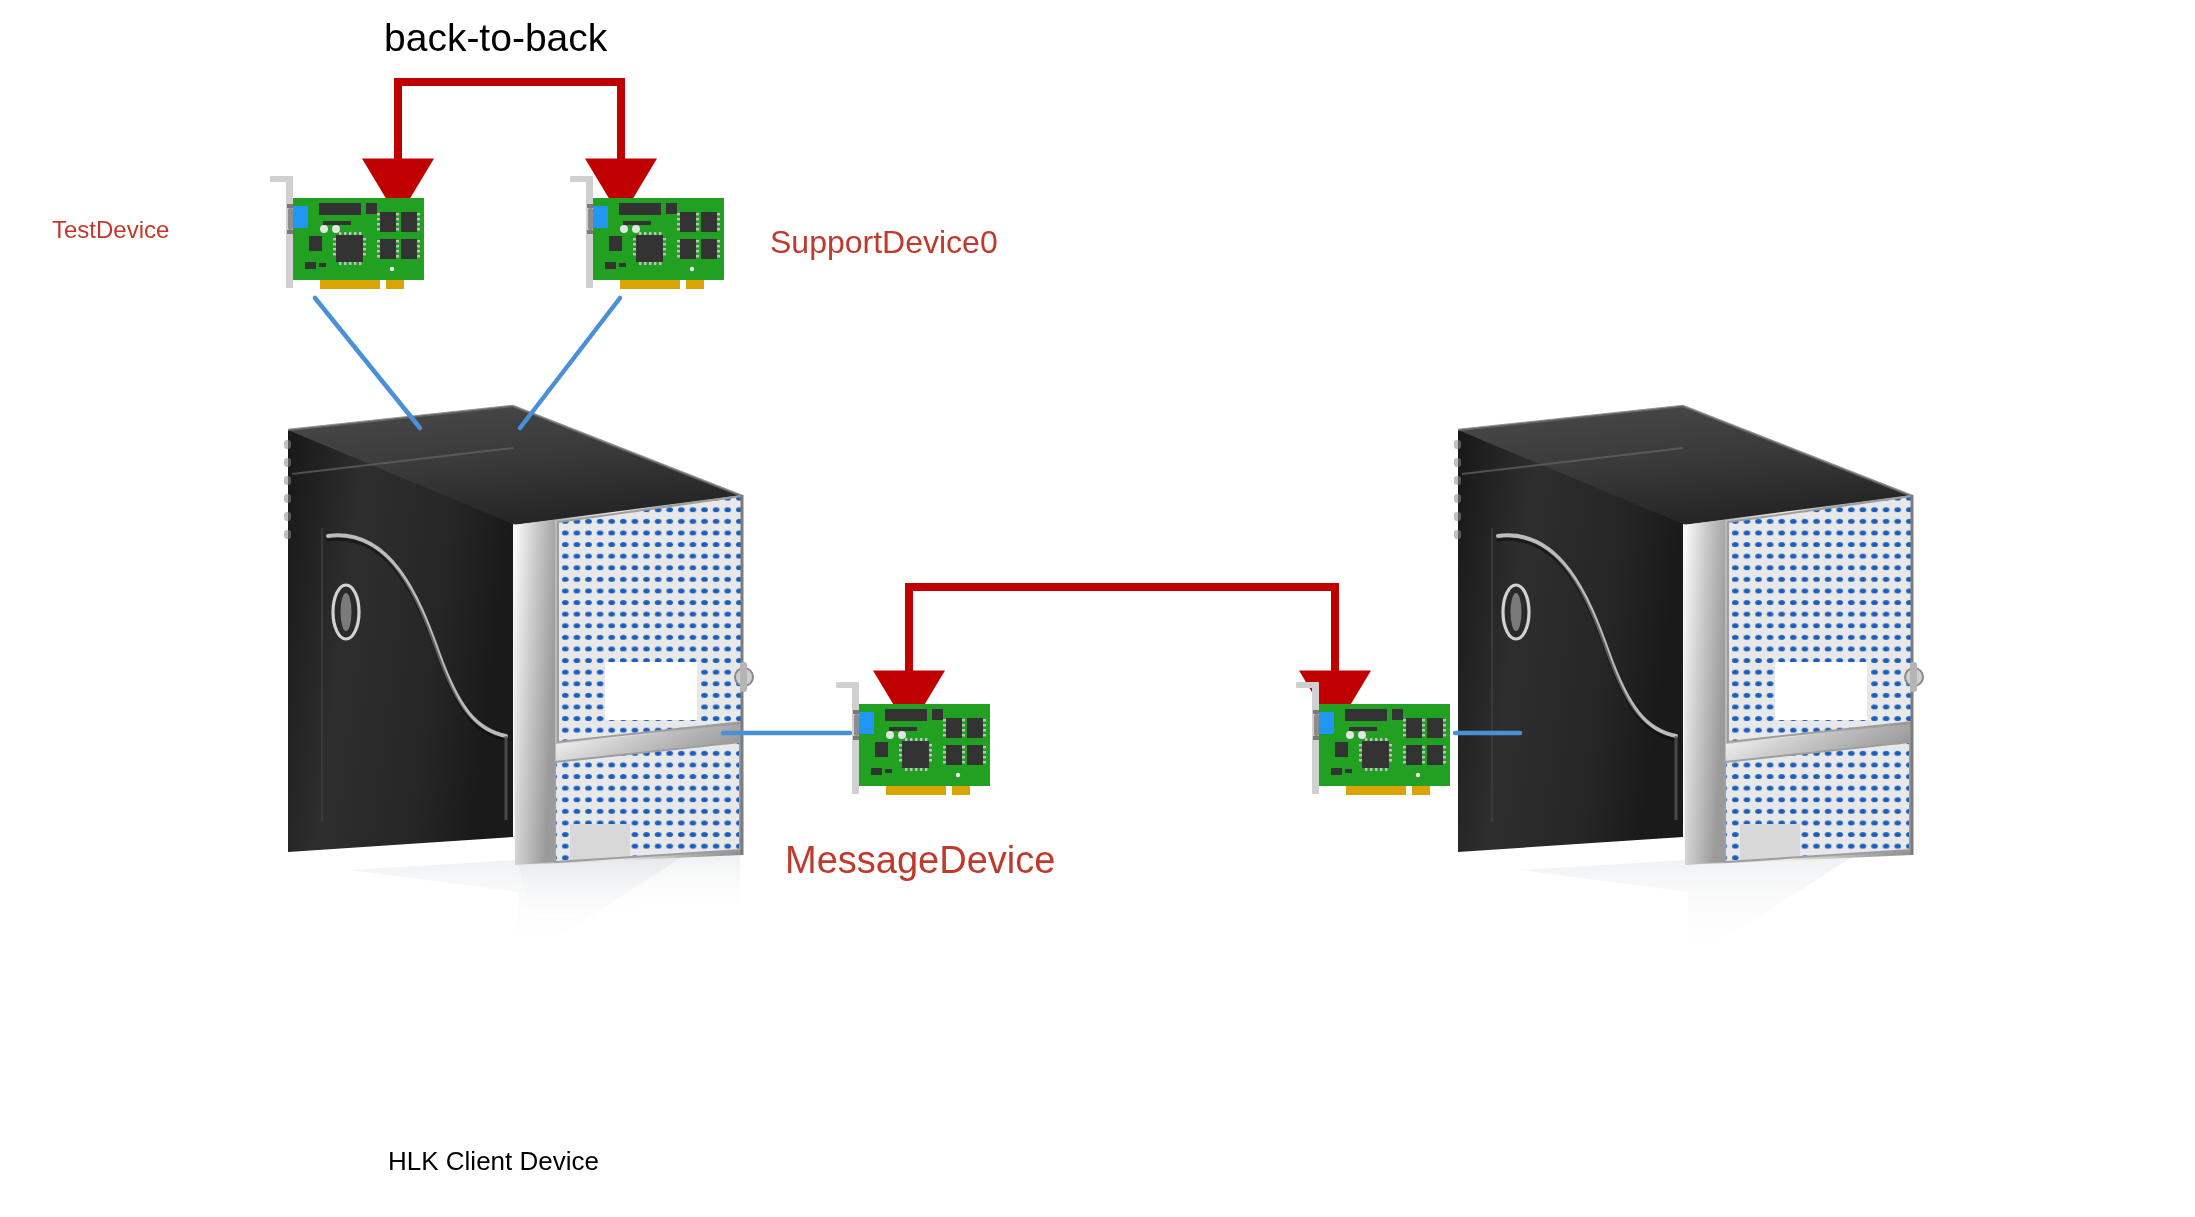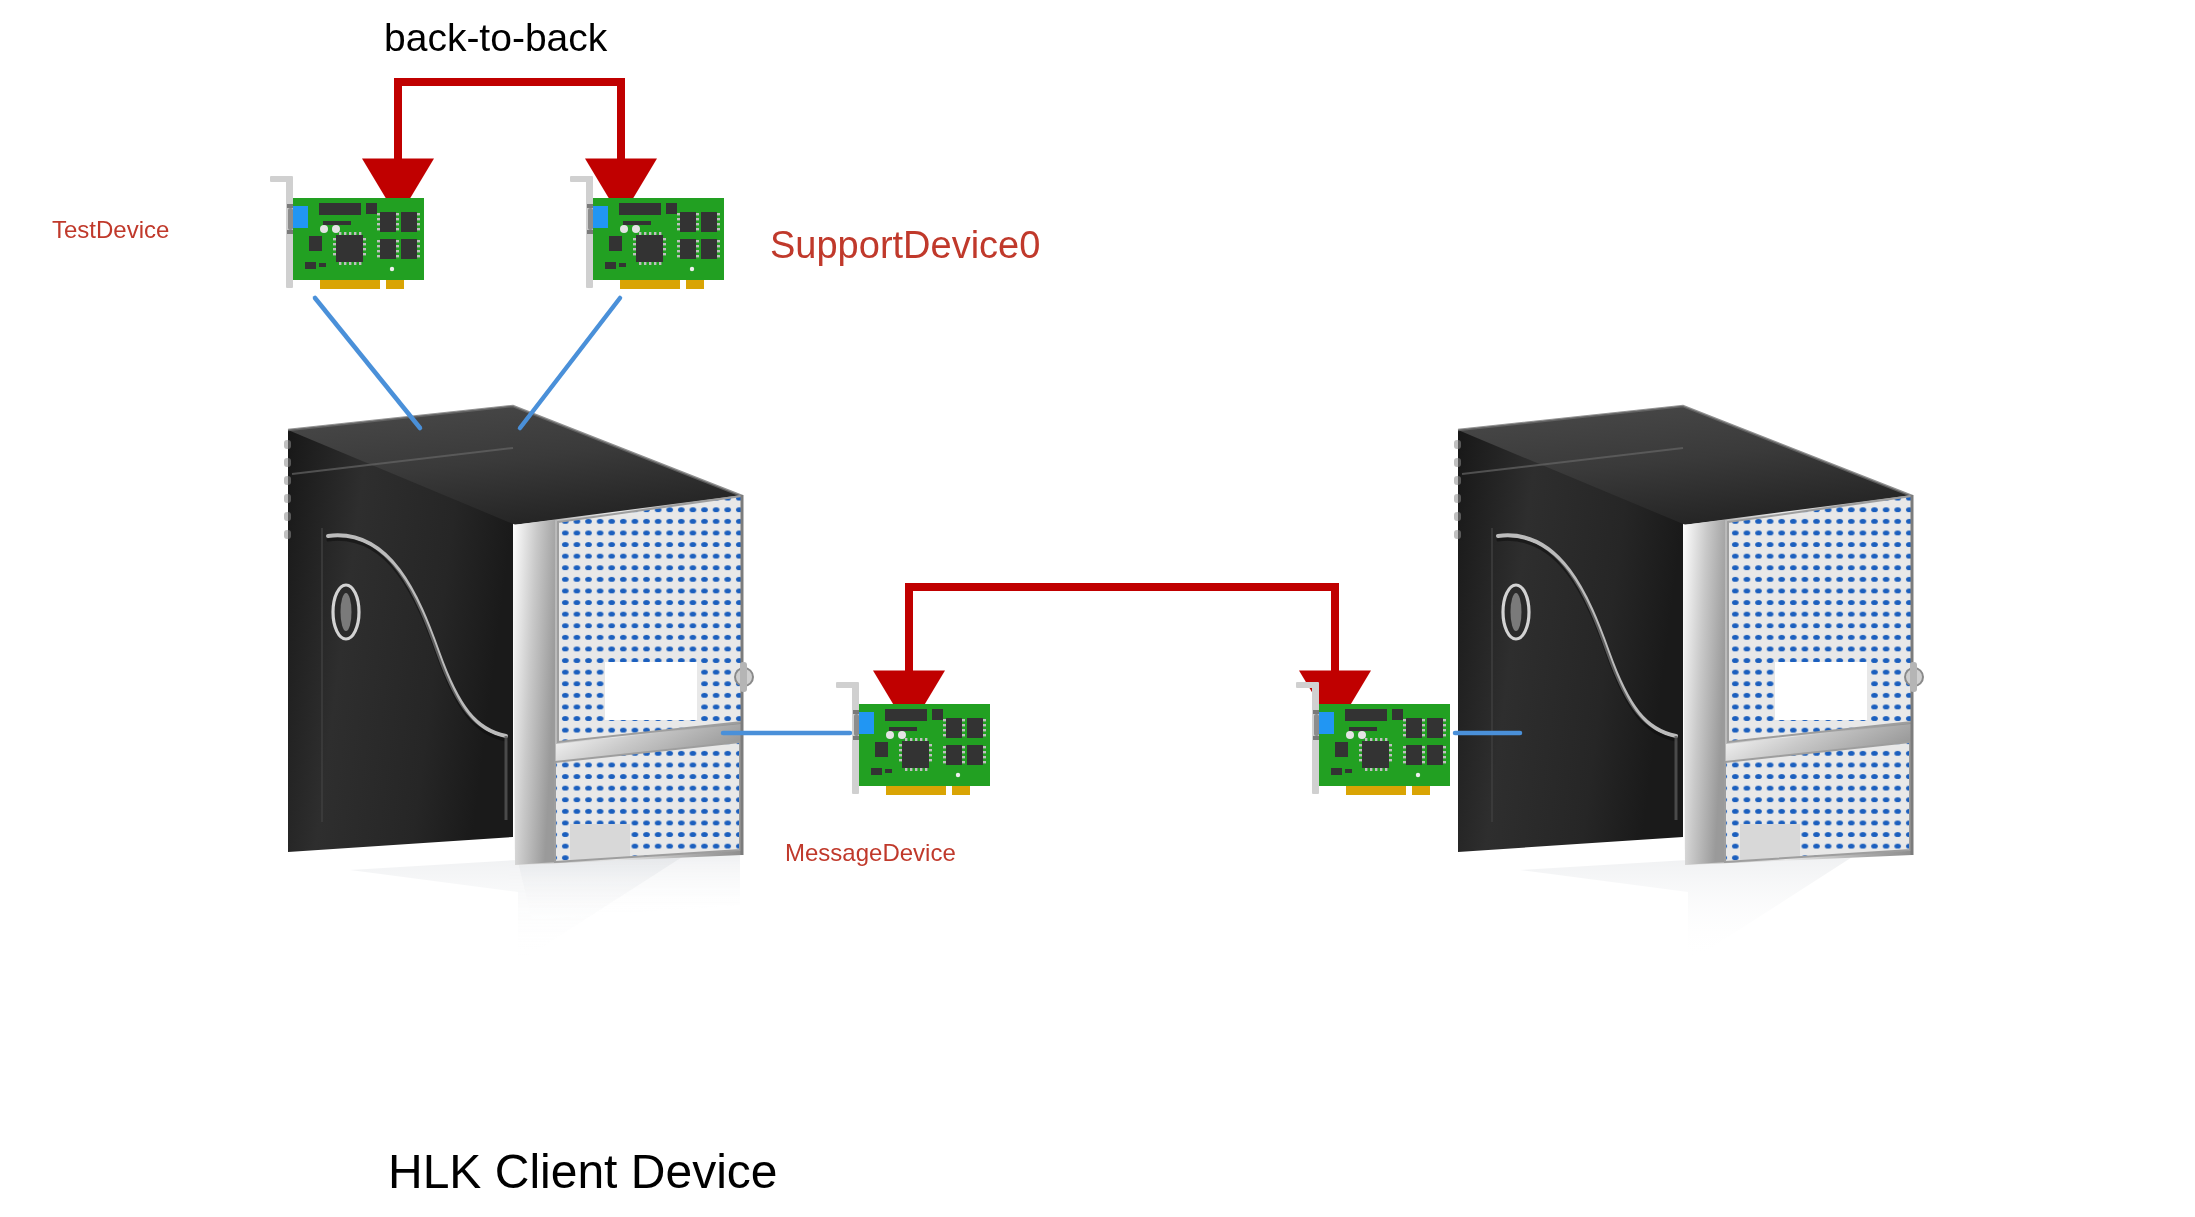--- a/index.html
+++ b/index.html
@@ -581,20 +581,20 @@
       <circle cx="62" cy="57" r="4" fill="#E4E4E4"></circle>
       <circle cx="74" cy="57" r="4" fill="#E4E4E4"></circle>
       <circle cx="130" cy="97" r="2.2" fill="#EFEFEF"></circle>
     </svg>
   </div>
 
   <div class="lbl lbl-dark" style="left:384px; top:18px; font-size:39px;">back-to-back</div>
 
   <div class="lbl lbl-red" style="left:52px; top:218px; font-size:24px;">TestDevice</div>
 
-  <div class="lbl lbl-red" style="left:770px; top:226px; font-size:38px;">SupportDevice0</div>
-
-  <div class="lbl lbl-red" style="left:785px; top:841px; font-size:24px;">MessageDevice</div>
-
-  <div class="lbl lbl-dark" style="left:388px; top:1148px; font-size:48px;">HLK Client Device</div>
+  <div class="lbl lbl-red" style="left:770px; top:226px; font-size:32px;">SupportDevice0</div>
+
+  <div class="lbl lbl-red" style="left:785px; top:841px; font-size:38px;">MessageDevice</div>
+
+  <div class="lbl lbl-dark" style="left:388px; top:1148px; font-size:26px;">HLK Client Device</div>
 
 
 </div>
 
 </body></html>

